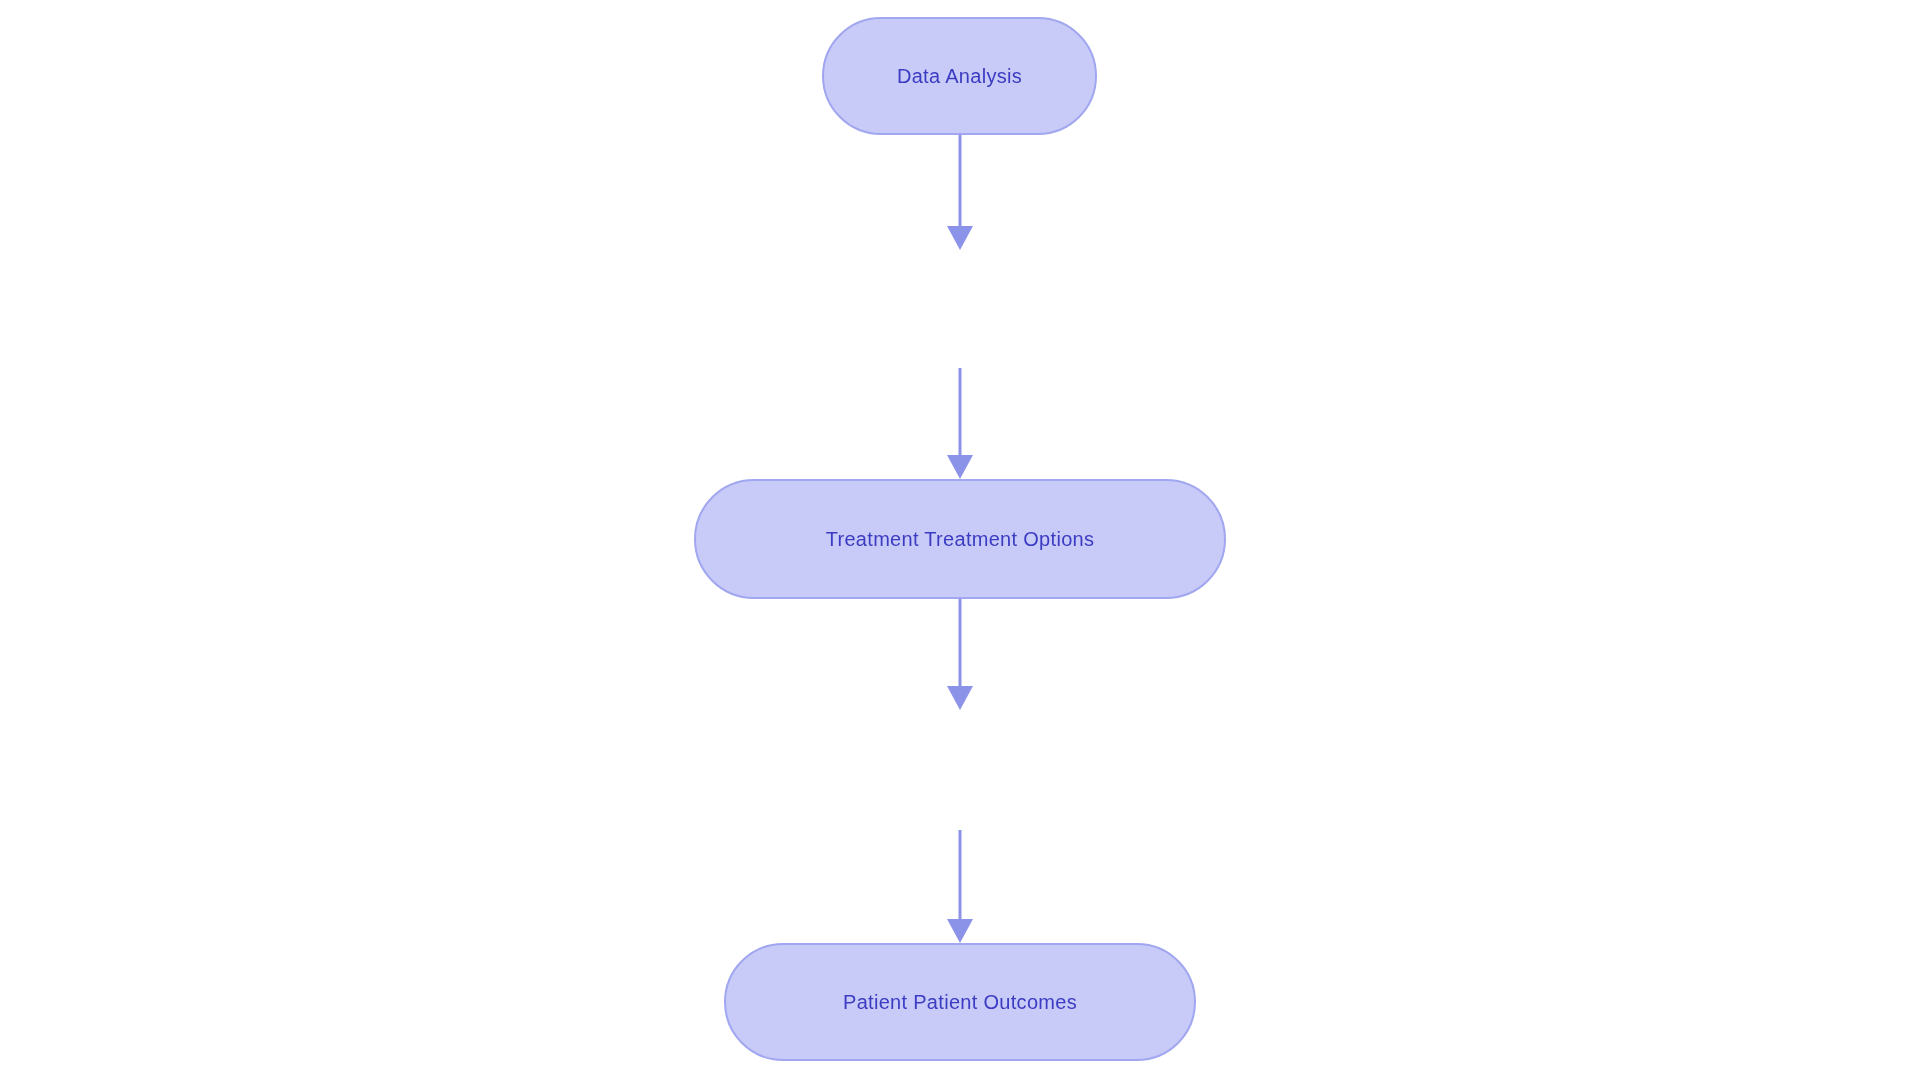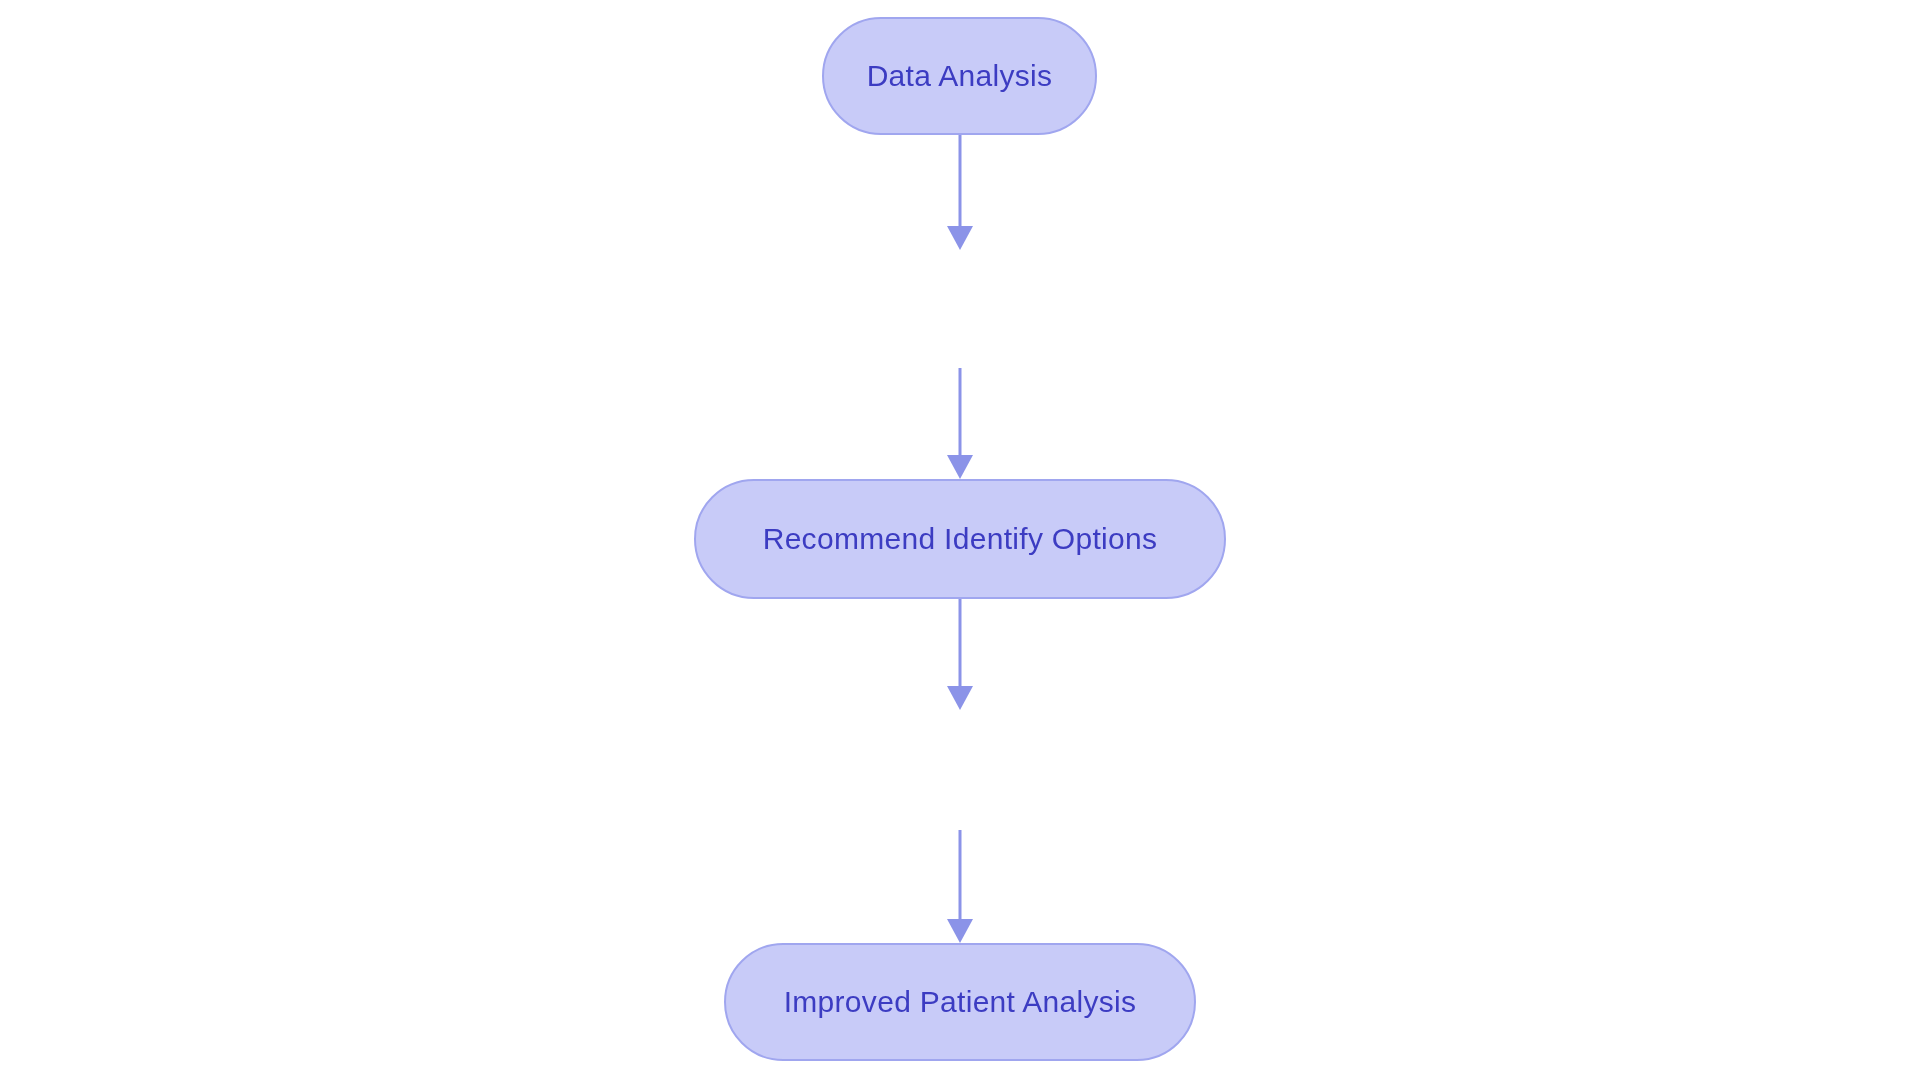--- a/index.html
+++ b/index.html
@@ -25,21 +25,21 @@
   }
   .flow-node {
     position: absolute;
     display: flex;
     align-items: center;
     justify-content: center;
     background: var(--node-fill);
     border: 2px solid var(--node-border);
     border-radius: 60px;
     color: var(--node-text);
-    font-size: 30px;
+    font-size: 20px;
     font-weight: 400;
     letter-spacing: 0.3px;
     text-align: center;
     white-space: nowrap;
   }
   .node-1 { left: 822px; top: 17px;  width: 275px; height: 118px; }
   .node-2 { left: 804px; top: 250px; width: 311px; height: 118px; }
   .node-3 { left: 694px; top: 479px; width: 532px; height: 120px; }
   .node-4 { left: 734px; top: 710px; width: 451px; height: 120px; }
   .node-5 { left: 724px; top: 943px; width: 472px; height: 118px; }
@@ -65,31 +65,31 @@
     <polygon points="7,91 33,91 20,115"></polygon>
   </svg>
 
 
   <svg class="flow-arrow arrow-2" width="40" height="111" viewBox="0 0 40 111" aria-hidden="true">
     <line x1="20" y1="0" x2="20" y2="87"></line>
     <polygon points="7,87 33,87 20,111"></polygon>
   </svg>
 
   <div class="flow-node node-3">
-    <span>Recommend Identify Options</span>
+    <span>Treatment Treatment Options</span>
   </div>
 
   <svg class="flow-arrow arrow-3" width="40" height="111" viewBox="0 0 40 111" aria-hidden="true">
     <line x1="20" y1="0" x2="20" y2="87"></line>
     <polygon points="7,87 33,87 20,111"></polygon>
   </svg>
 
 
   <svg class="flow-arrow arrow-4" width="40" height="113" viewBox="0 0 40 113" aria-hidden="true">
     <line x1="20" y1="0" x2="20" y2="89"></line>
     <polygon points="7,89 33,89 20,113"></polygon>
   </svg>
 
   <div class="flow-node node-5">
-    <span>Improved Patient Analysis</span>
+    <span>Patient Patient Outcomes</span>
   </div>
 
 </div>
 
 </body></html>

